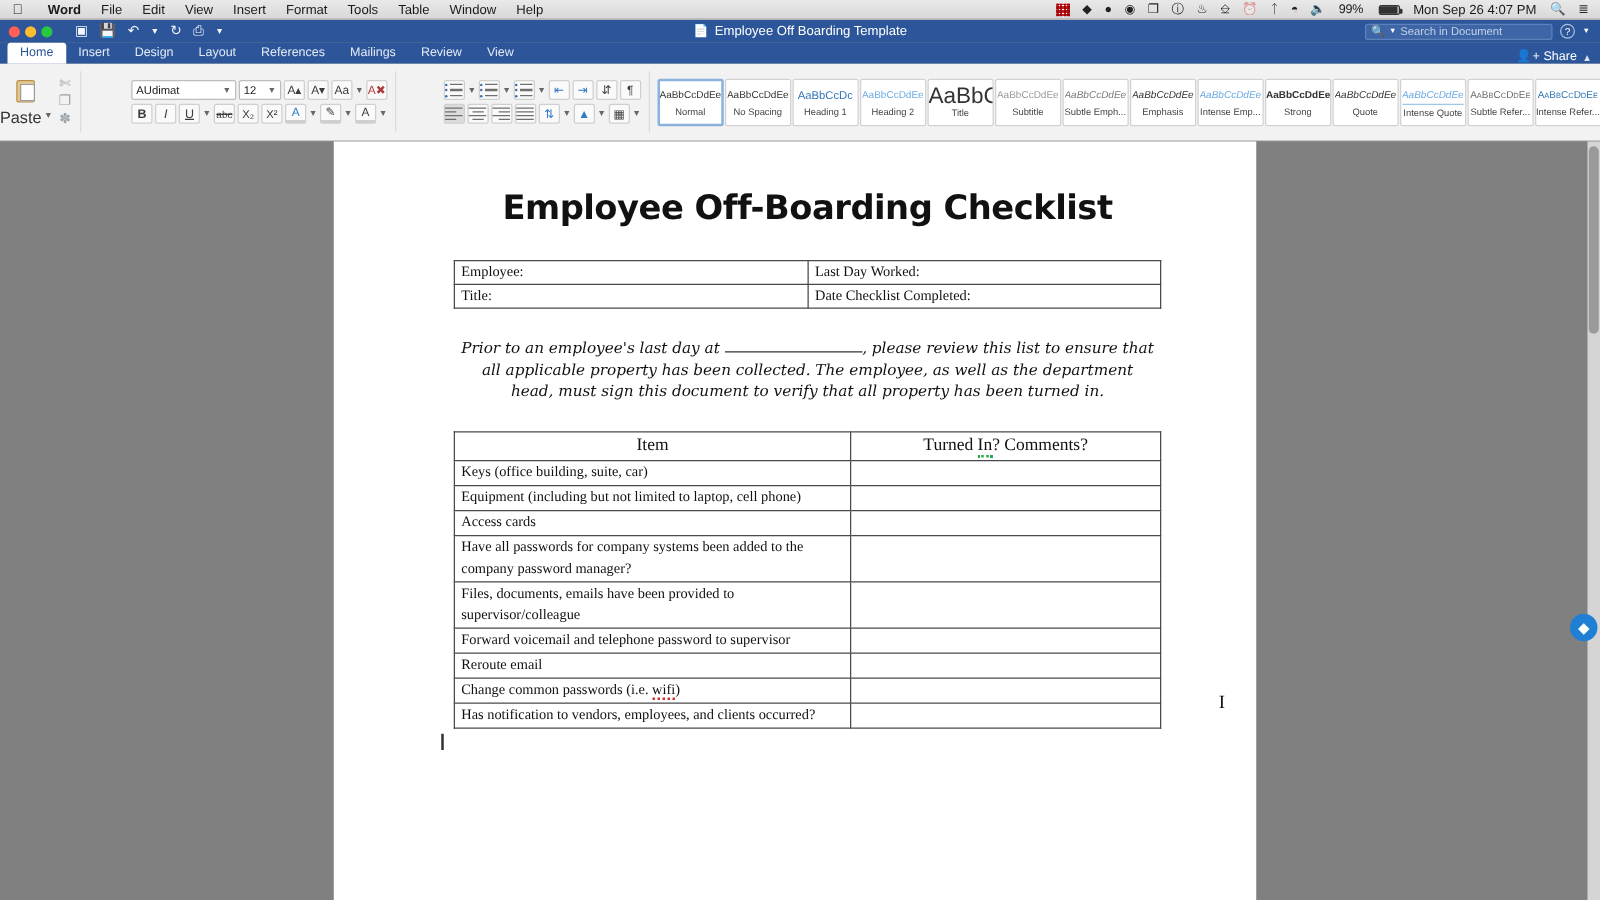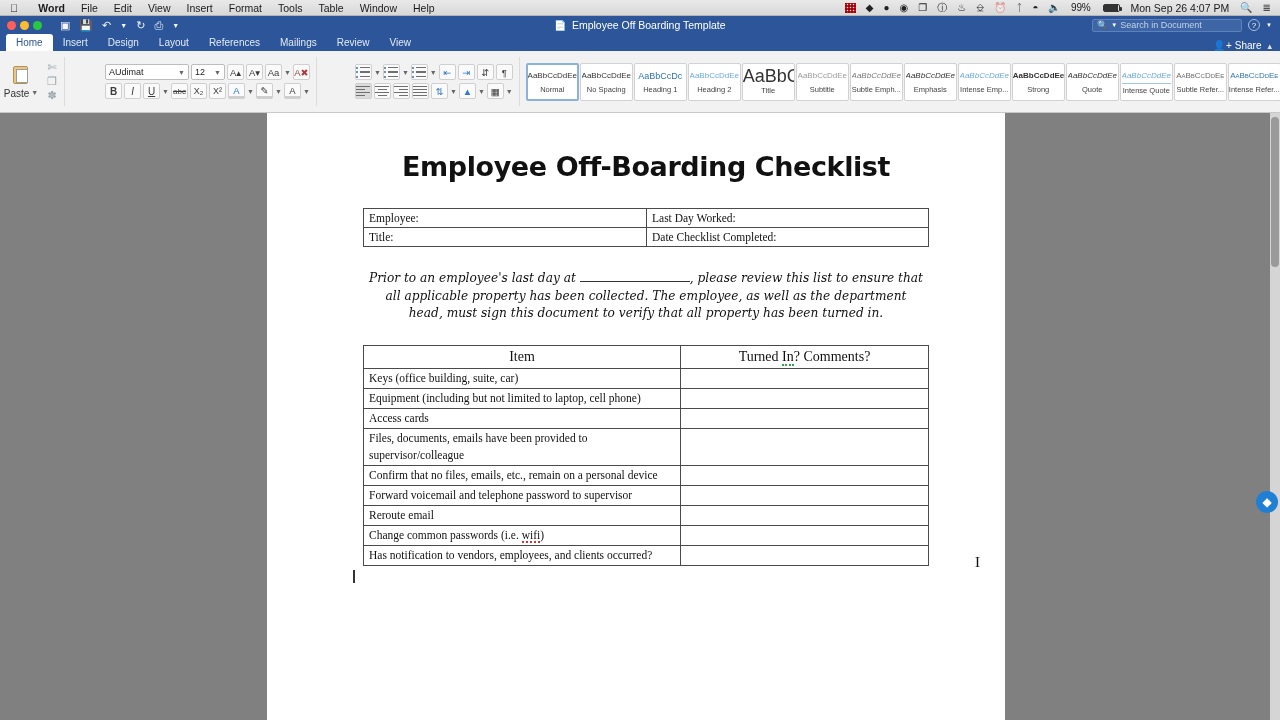--- a/index.html
+++ b/index.html
@@ -88,21 +88,21 @@
   .rsep { width: 1px; background: #dcdcdc; margin: 6px 2px; }
 
   
   #grp-clipboard { flex-direction: column; justify-content: center;
                    align-items: center; width: 42px; }
   .paste-ico { width: 22px; height: 22px; position: relative; }
   .paste-ico .board { position: absolute; left: 3px; top: 1px; width: 15px; height: 18px;
        background: #e8c88a; border: 1px solid #b5924e; border-radius: 2px; }
   .paste-ico .sheet { position: absolute; left: 6px; top: 4px; width: 12px; height: 14px;
        background: #fff; border: 1px solid #9c9c9c; }
-  .paste-lbl { font-size: 10px; margin-top: 1px; }
+  .paste-lbl { font-size: 13px; margin-top: 1px; }
   .mini-caret { font-size: 7px; color: #666; }
 
   #grp-cutcopy { flex-direction: column; justify-content: center; gap: 3px;
                  width: 20px; align-items: center; }
   #grp-cutcopy .ci { font-size: 11px; color: #9aa4ad; line-height: 1; }
 
   
   #grp-font { flex-direction: column; justify-content: center; gap: 3px; padding-left: 6px; }
   .rrow { display: flex; align-items: center; gap: 2px; padding-left: 32px; }
   .fld { background: #fff; border: 1px solid #bdbdbd; border-radius: 2px;
@@ -562,25 +562,25 @@
         </tr>
         <tr>
           <td class="item">Equipment (including but not limited to laptop, cell phone)</td>
           <td></td>
         </tr>
         <tr>
           <td class="item">Access cards</td>
           <td></td>
         </tr>
         <tr>
+          <td class="item">Have all passwords for company systems been added to the company password manager?</td>
+          <td></td>
+        </tr>
+        <tr>
           <td class="item">Files, documents, emails have been provided to supervisor/colleague</td>
-          <td></td>
-        </tr>
-        <tr>
-          <td class="item">Confirm that no files, emails, etc., remain on a personal device</td>
           <td></td>
         </tr>
         <tr>
           <td class="item">Forward voicemail and telephone password to supervisor</td>
           <td></td>
         </tr>
         <tr>
           <td class="item">Reroute email</td>
           <td></td>
         </tr>

